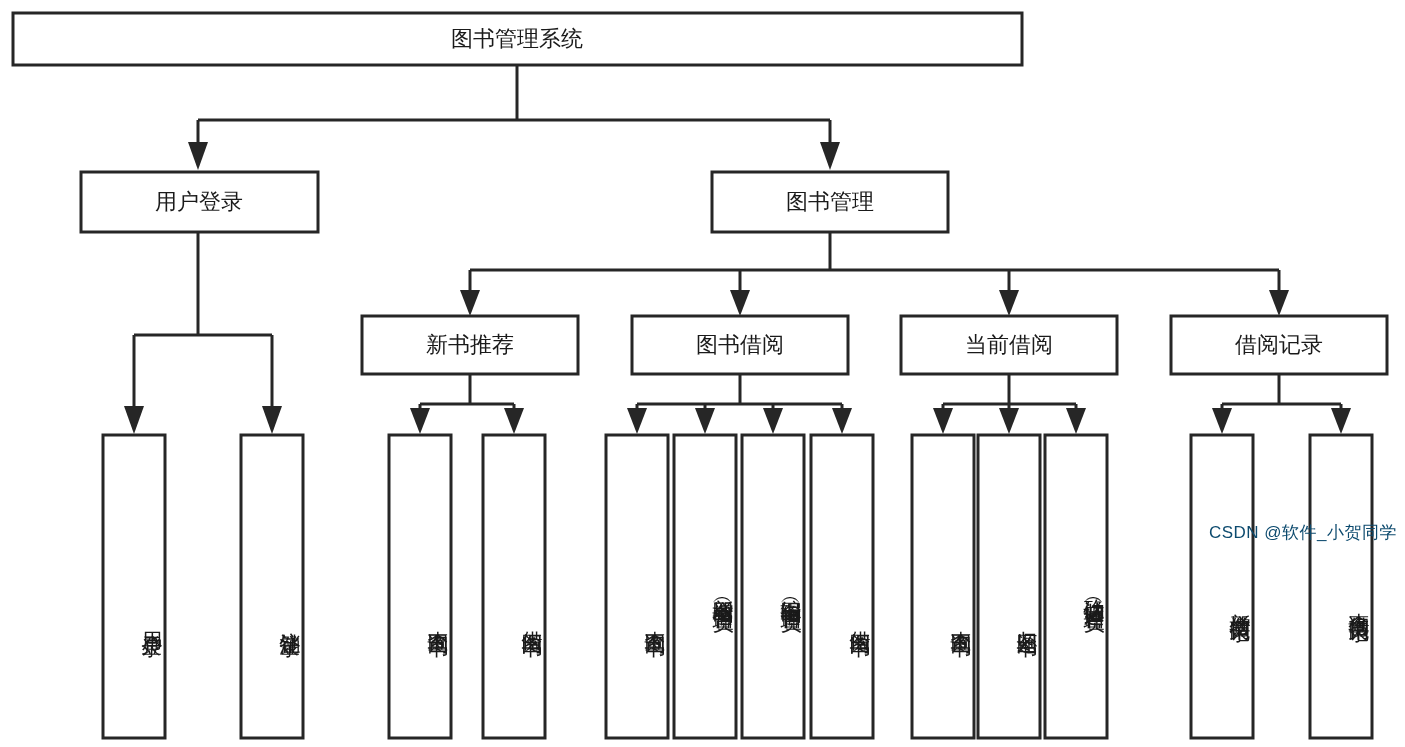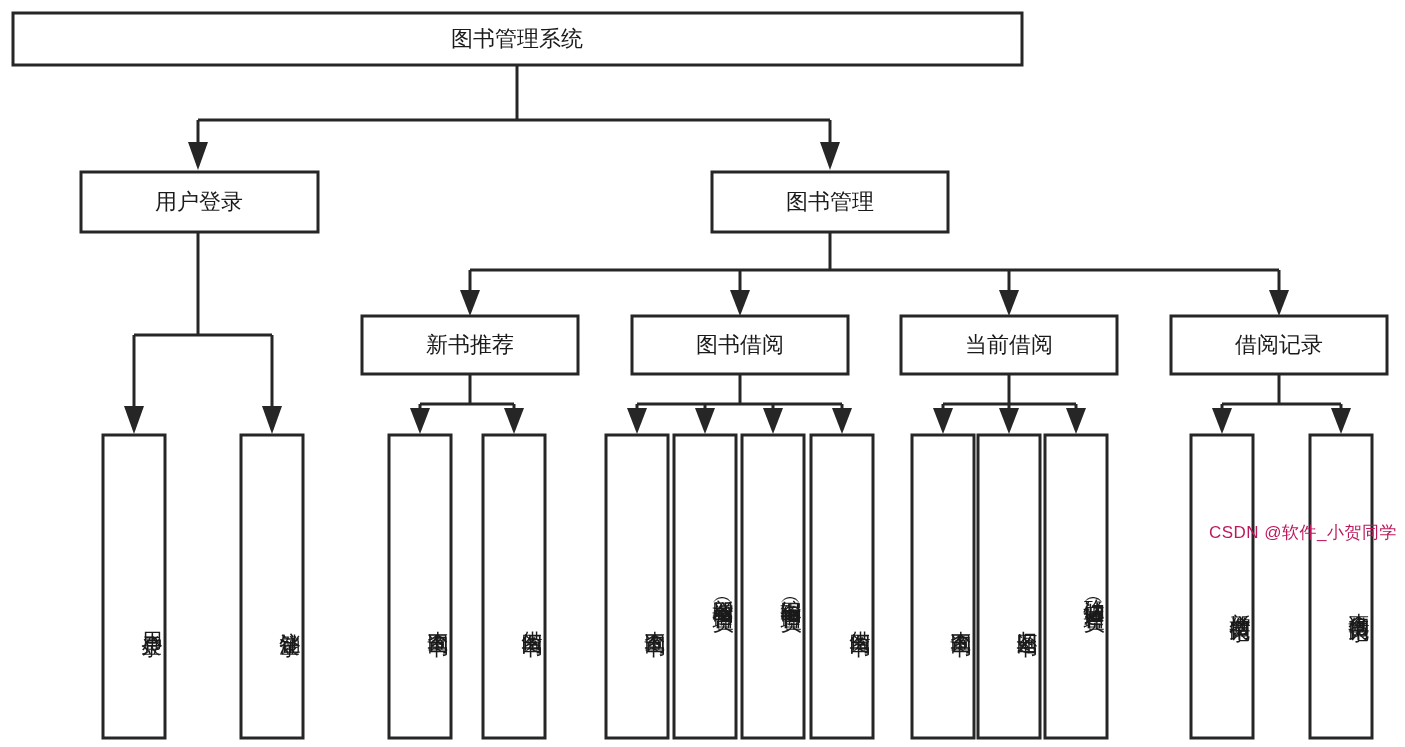--- a/index.html
+++ b/index.html
@@ -60,21 +60,21 @@
     text-align: center;
     white-space: nowrap;
     pointer-events: none;
   }
   .watermark {
     position: absolute;
     right: 8px;
     bottom: 4px;
     font-family: "Liberation Sans", "DejaVu Sans", sans-serif;
     font-size: 17px;
-    color: #be185d;
+    color: #0c4a6e;
     letter-spacing: 0.5px;
     user-select: none;
   }
 </style>
 </head>
 <body>
 
 <div id="diagram-root">
 
   <svg class="canvas" viewBox="0 0 1405 747">

